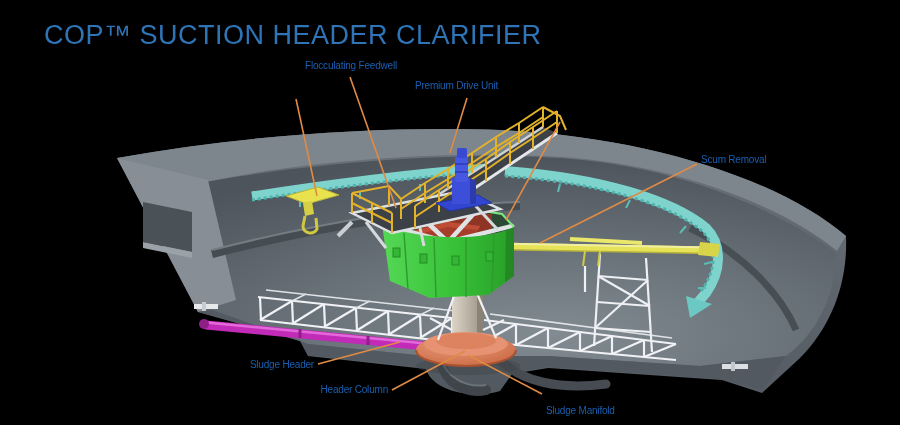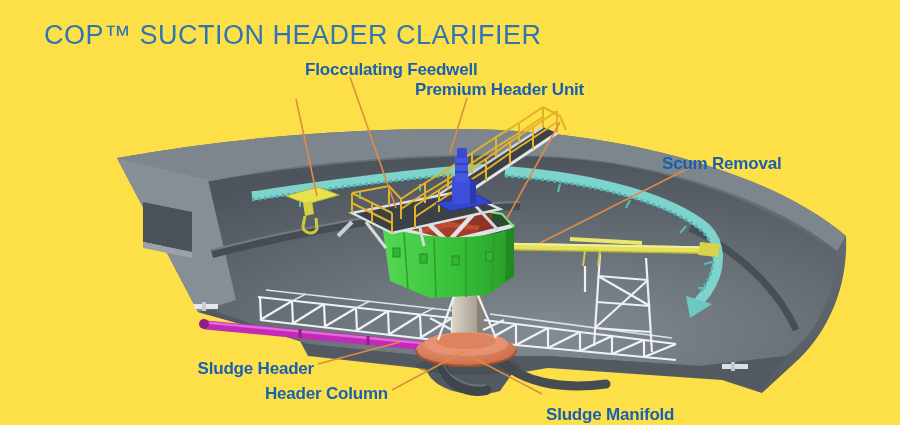--- a/index.html
+++ b/index.html
@@ -1,34 +1,34 @@
 <!DOCTYPE html>
 <html><head>
 <meta charset="utf-8">
 <style>
   html,body{margin:0;padding:0;background:#ffffff;}
   #stage{
     position:relative;width:900px;height:425px;overflow:hidden;
-    background:#fde047;font-family:"Liberation Sans",sans-serif;
+    background:#000000;font-family:"Liberation Sans",sans-serif;
   }
   #illustration{position:absolute;left:0;top:0;}
   .page-title{
     position:absolute;left:44px;top:20px;
     font-size:27px;font-weight:400;letter-spacing:0.5px;
     color:#2e74b6;white-space:nowrap;
   }
   .part-label{
-    position:absolute;font-size:17px;font-weight:700;letter-spacing:-0.2px;
+    position:absolute;font-size:10px;font-weight:400;letter-spacing:-0.2px;
     color:#1a5fb0;white-space:nowrap;
   }
   .lbl-density{right:604px;top:84px;}
   .lbl-flocc{left:305px;top:60px;}
   .lbl-drive{left:415px;top:80px;}
   .lbl-edi{left:565px;top:109px;}
-  .lbl-scum{left:662px;top:154px;}
+  .lbl-scum{left:701px;top:154px;}
   .lbl-suction{right:586px;top:359px;}
   .lbl-column{right:512px;top:384px;}
   .lbl-sludge{left:546px;top:405px;}
 </style>
 </head>
 <body>
 
 <div id="stage">
 
   <svg id="illustration" width="900" height="425" viewBox="0 0 900 425">
@@ -318,18 +318,18 @@
       <line x1="697" y1="164" x2="540" y2="243"></line>
       <line x1="318" y1="364" x2="400" y2="342"></line>
       <line x1="392" y1="390" x2="465" y2="351"></line>
       <line x1="542" y1="394" x2="468" y2="355"></line>
     </g>
   </svg>
 
   <div class="page-title">COP™ SUCTION HEADER CLARIFIER</div>
 
   <div class="part-label lbl-flocc">Flocculating Feedwell</div>
-  <div class="part-label lbl-drive">Premium Header Unit</div>
+  <div class="part-label lbl-drive">Premium Drive Unit</div>
   <div class="part-label lbl-scum">Scum Removal</div>
   <div class="part-label lbl-suction">Sludge Header</div>
   <div class="part-label lbl-column">Header Column</div>
   <div class="part-label lbl-sludge">Sludge Manifold</div>
 </div>
 
 </body></html>

